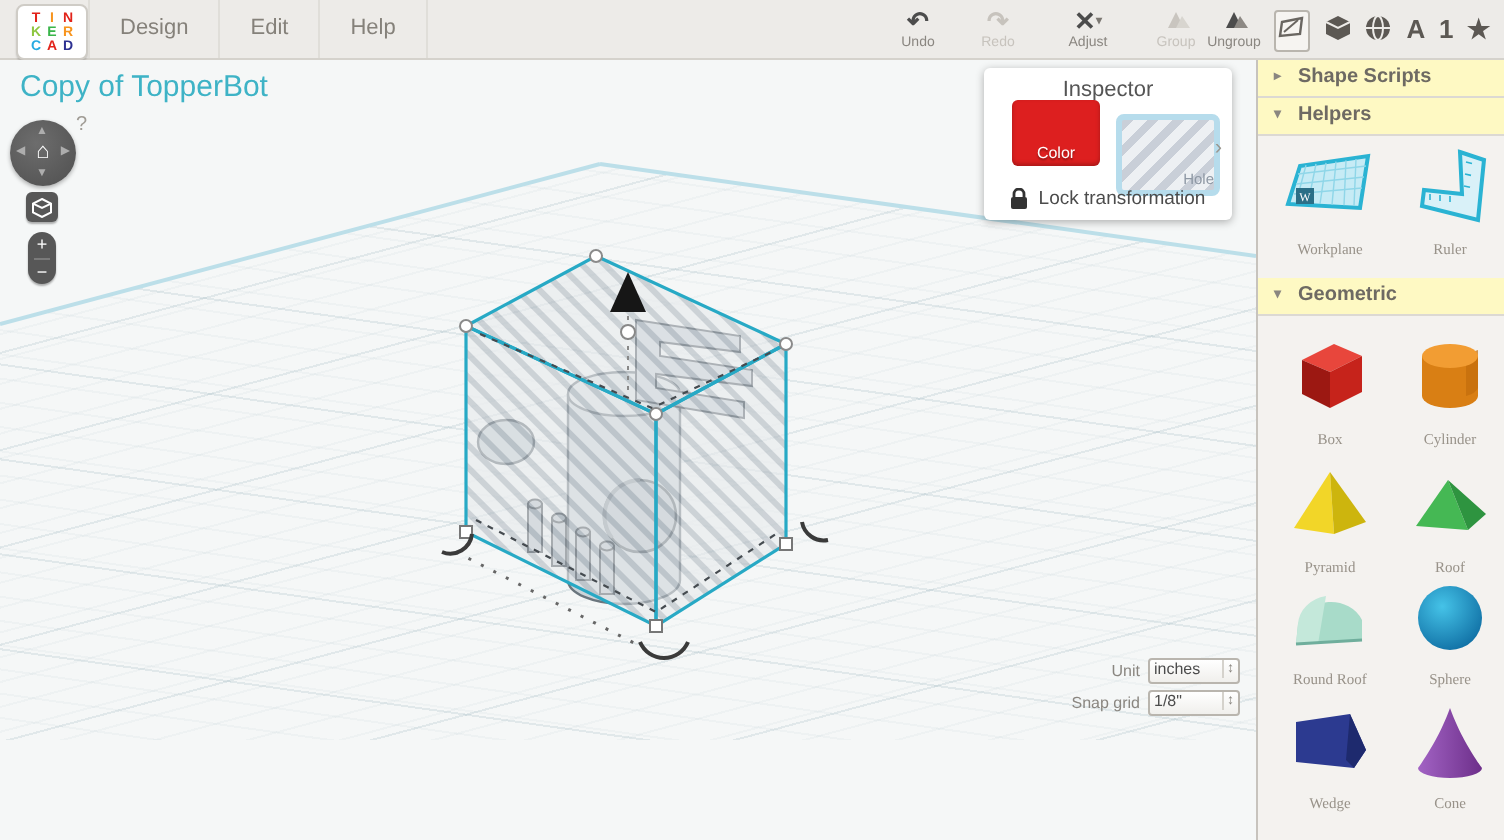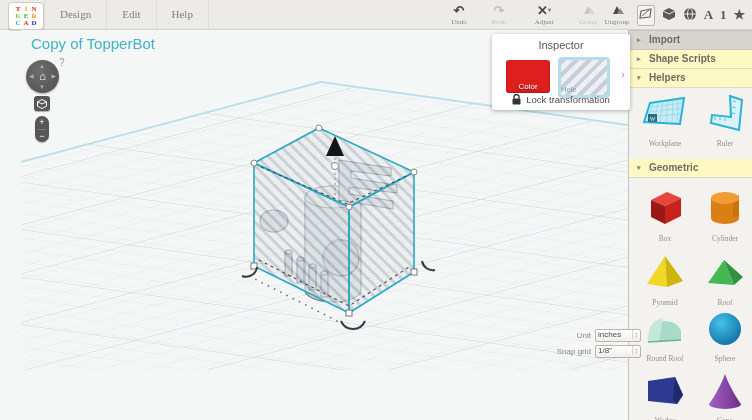--- a/index.html
+++ b/index.html
@@ -1,19 +1,19 @@
 <!DOCTYPE html>
 <html><head>
 <meta charset="utf-8">
 <style>
   html,body{margin:0;padding:0;background:#e9e9e9;font-family:"Liberation Sans",sans-serif;}
   #window{position:relative;width:752px;height:420px;overflow:hidden;background:#f5f7f7;-webkit-user-select:none;user-select:none;}
 
   
-  .topbar{position:absolute;left:0;top:0;width:752px;height:30px;background:#edebe8;border-bottom:1px solid #d5d2cc;box-sizing:border-box;font-family:Liberation Serif, serif;}
+  .topbar{position:absolute;left:0;top:0;width:752px;height:30px;background:#edebe8;border-bottom:1px solid #d5d2cc;box-sizing:border-box;}
   .logo{position:absolute;left:8px;top:2px;width:34px;height:26px;background:#fff;border:1px solid #cfccc6;border-radius:4px;box-shadow:0 1px 1px rgba(0,0,0,.15);display:flex;align-items:center;justify-content:center;cursor:pointer;}
   .logo-grid{display:grid;grid-template-columns:repeat(3,8px);grid-auto-rows:7px;font-size:7px;font-weight:bold;line-height:7px;text-align:center;}
   .logo-grid span:nth-child(1){color:#e2231a}.logo-grid span:nth-child(2){color:#f7941d}.logo-grid span:nth-child(3){color:#e2231a}
   .logo-grid span:nth-child(4){color:#8dc63f}.logo-grid span:nth-child(5){color:#39b54a}.logo-grid span:nth-child(6){color:#f7941d}
   .logo-grid span:nth-child(7){color:#27aae1}.logo-grid span:nth-child(8){color:#e2231a}.logo-grid span:nth-child(9){color:#2e3192}
   .menus{position:absolute;left:44px;top:0;height:29px;display:flex;}
   .menu-item{height:29px;line-height:29px;padding:0 15px;font-size:11px;color:#85817a;border-right:1px solid #e0ded9;cursor:pointer;}
   .menu-item:first-child{border-left:1px solid #e0ded9;}
 
   .tool-btn{position:absolute;top:3px;text-align:center;cursor:pointer;}
@@ -22,21 +22,21 @@
   .tool-label{font-size:7px;color:#8a8680;margin-top:0px;}
   .tool-btn.disabled .tool-icon{color:#c7c3bd;}
   .tool-btn.disabled .tool-label{color:#c7c3bd;}
 
   
   .side-icons{position:absolute;left:630px;top:0;width:122px;height:30px;display:flex;align-items:center;justify-content:space-evenly;}
   .hdr-icon{color:#5c5853;font-size:13px;font-weight:bold;line-height:14px;cursor:pointer;text-align:center;}
   .hdr-icon.boxed{border:1px solid #b9b5ae;background:#f6f4f1;border-radius:2px;padding:1px;}
 
   
-  .canvas{position:absolute;left:0;top:30px;width:628px;height:340px;background:#f5f7f7;overflow:hidden;cursor:default;margin-left:21px;}
+  .canvas{position:absolute;left:0;top:30px;width:628px;height:340px;background:#f5f7f7;overflow:hidden;cursor:default;}
   .grid-layer{position:absolute;left:0;top:0;width:628px;height:390px;
     background:
       repeating-linear-gradient(165deg, rgba(125,158,170,.17) 0 1px, transparent 1px 47px),
       repeating-linear-gradient(8deg,   rgba(125,158,170,.17) 0 1px, transparent 1px 47px),
       repeating-linear-gradient(165deg, rgba(125,158,170,.06) 0 1px, transparent 1px 12px),
       repeating-linear-gradient(8deg,   rgba(125,158,170,.06) 0 1px, transparent 1px 12px);
     clip-path:polygon(0 132px,300px 52px,628px 98px,628px 390px,0 390px);}
   .edge-svg{position:absolute;left:0;top:0;}
   .design-title{position:absolute;left:10px;top:5px;font-size:15px;color:#3eb3c6;cursor:pointer;}
   .help-q{position:absolute;left:38px;top:27px;font-size:10px;color:#a09c95;cursor:pointer;}
@@ -48,27 +48,27 @@
   .nav-up{left:13px;top:3px;} .nav-down{left:13px;bottom:3px;} .nav-left{left:3px;top:13px;} .nav-right{right:3px;top:13px;}
   .cube-btn{position:absolute;left:13px;top:66px;width:16px;height:15px;border-radius:3px;background:#575757;box-shadow:0 1px 1px rgba(0,0,0,.3);display:flex;align-items:center;justify-content:center;cursor:pointer;}
   .zoom-pill{position:absolute;left:14px;top:86px;width:14px;height:26px;border-radius:7px;background:#575757;box-shadow:0 1px 1px rgba(0,0,0,.3);}
   .zoom-pill .zin,.zoom-pill .zout{position:absolute;width:14px;text-align:center;color:#fff;font-size:9px;line-height:12px;cursor:pointer;}
   .zoom-pill .zin{top:0;} .zoom-pill .zout{bottom:0;}
   .zoom-pill .div{position:absolute;left:3px;top:13px;width:8px;height:1px;background:#7a7a7a;}
 
   .model{position:absolute;left:200px;top:70px;cursor:move;}
 
   
-  .inspector{position:absolute;left:492px;top:34px;width:138px;height:76px;background:#fff;border-radius:3px;box-shadow:0 1px 4px rgba(0,0,0,.3);z-index:5;}
+  .inspector{position:absolute;left:492px;top:34px;width:124px;height:76px;background:#fff;border-radius:3px;box-shadow:0 1px 4px rgba(0,0,0,.3);z-index:5;}
   .insp-title{text-align:center;font-size:11px;color:#555;padding-top:5px;}
-  .chip-color{position:absolute;left:14px;top:26px;width:44px;height:33px;background:#dd1f1f;border-radius:3px;box-shadow:inset 0 -1px 2px rgba(0,0,0,.25);cursor:pointer;}
+  .chip-color{position:absolute;left:14px;top:16px;width:44px;height:33px;background:#dd1f1f;border-radius:3px;box-shadow:inset 0 -1px 2px rgba(0,0,0,.25);cursor:pointer;}
   .chip-color .chip-lab{position:absolute;bottom:2px;width:100%;text-align:center;font-size:8px;color:#fff;text-shadow:0 1px 1px rgba(0,0,0,.4);}
   .chip-hole{position:absolute;left:66px;top:23px;width:46px;height:35px;border:3px solid #b6dcec;border-radius:4px;cursor:pointer;
     background:repeating-linear-gradient(135deg,#c9cfd8 0 4px,#edf0f3 4px 9px);}
-  .chip-hole .chip-lab{position:absolute;bottom:1px;width:100%;text-align:left;font-size:7.5px;color:#8e98a4;}
+  .chip-hole .chip-lab{position:absolute;bottom:1px;width:100%;text-align:right;font-size:7.5px;color:#8e98a4;}
   .insp-arrow{position:absolute;right:5px;top:34px;font-size:11px;color:#9a968f;cursor:pointer;}
   .lock-row{position:absolute;left:0;bottom:5px;width:100%;display:flex;align-items:center;justify-content:center;gap:5px;cursor:pointer;}
   .lock-text{font-size:9.5px;color:#4c4c4c;}
 
   
   .gridset{position:absolute;right:8px;bottom:12px;z-index:4;}
   .gs-row{display:flex;align-items:center;justify-content:flex-end;gap:4px;margin-top:3px;}
   .gs-label{font-size:8px;color:#8a8680;}
   .gs-select{display:flex;align-items:flex-start;gap:2px;width:40px;height:11px;background:linear-gradient(#fff,#f0efec);border:1px solid #b9b5ae;border-radius:2px;font-size:8px;color:#4c4c4c;padding:0 2px;cursor:pointer;}
   .gs-select .val{flex:1;text-align:left;}
@@ -292,24 +292,20 @@
     <div class="lock-row">
       <svg width="9" height="11" viewBox="0 0 9 11">
         <rect x="0.5" y="4.5" width="8" height="6" rx="1" fill="#333"></rect>
         <path d="M2,4.5 V3 a2.5,2.5 0 0 1 5,0 V4.5" fill="none" stroke="#333" stroke-width="1.4"></path>
       </svg>
       <span class="lock-text">Lock transformation</span>
     </div>
   </div>
 
   <div class="sidebar">
-    <div class="section-h dark">
-      <span class="arr">▸</span>
-      <span>Import</span>
-    </div>
     <div class="section-h">
       <span class="arr">▸</span>
       <span>Shape Scripts</span>
     </div>
     <div class="section-h">
       <span class="arr">▾</span>
       <span>Helpers</span>
     </div>
 
     <div class="sec-content" style="height:71px;">

